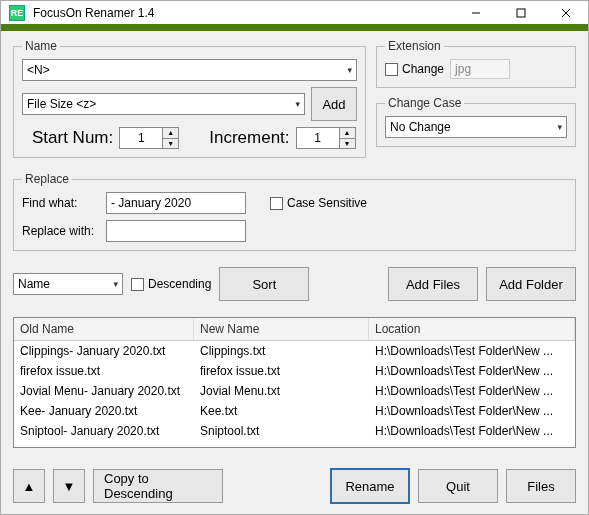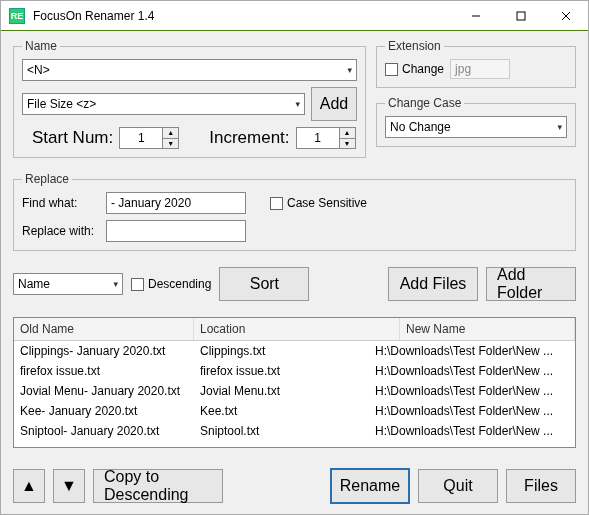--- a/index.html
+++ b/index.html
@@ -1,32 +1,32 @@
 <!DOCTYPE html>
 <html><head>
 <meta charset="utf-8">
 <style>
   * { box-sizing: border-box; font-family: 'Segoe UI', Tahoma, sans-serif; font-size: 12px; }
   body { margin: 0; background: #fff; }
   .window { width: 589px; height: 515px; border: 1px solid #aaa; background: #f0f0f0; display: flex; flex-direction: column; }
-  .titlebar { height: 30px; background: #fff; display: flex; align-items: center; padding: 0 0 0 8px; border-bottom: 1px solid #4d7c0f; }
+  .titlebar { height: 30px; background: #fff; display: flex; align-items: center; padding: 0 0 0 8px; border-bottom: 7px solid #4d7c0f; }
   .titlebar .icon { width: 16px; height: 16px; background: #2ecc71; border: 1px solid #16a085; margin-right: 8px; display:flex;align-items:center;justify-content:center;font-size:9px;color:#fff;font-weight:bold; }
   .titlebar .title { flex: 1; font-size: 12px; color: #000; }
   .winbtns { display: flex; height: 100%; }
   .winbtn { width: 45px; display: flex; align-items: center; justify-content: center; color:#000; }
   .content { flex: 1; padding: 8px 12px 10px 12px; display: flex; flex-direction: column; gap: 14px; }
   .toprow { display: flex; gap: 10px; }
   fieldset { border: 1px solid #bbb; padding: 6px 8px 8px 8px; margin: 0; }
   legend { font-size: 12px; color: #333; padding: 0 3px; }
   .namebox { flex: 1; }
   .combo, .textin, select.native { width: 100%; height: 22px; border: 1px solid #888; background: #fff; padding: 0 4px; font-size: 12px; }
   .combo { display: flex; align-items: center; justify-content: space-between; }
   .combo .arrow { font-size: 9px; color:#333; }
   .row { display: flex; align-items: center; gap: 6px; margin-top: 6px; }
-  .btn { height: 22px; border: 1px solid #999; background: #e7e7e7; padding: 16px 10px; display: inline-flex; align-items: center; justify-content: center; cursor: default; font-size:16px; }
+  .btn { height: 22px; border: 1px solid #999; background: #e7e7e7; padding: 16px 10px; display: inline-flex; align-items: center; justify-content: center; cursor: default; font-size:13px; }
   .spinwrap { display: flex; }
   .spin { width: 44px; height: 22px; border: 1px solid #888; background: #fff; text-align: center; }
   .spinbtns { display:flex; flex-direction:column; width:16px; }
   .spinbtns div { flex:1; border:1px solid #888; border-left:none; background:#eee; display:flex;align-items:center;justify-content:center;font-size:7px; }
   .spinbtns div:first-child{border-bottom:none;}
   .extbox { width: 200px; }
   .chk { display:flex;align-items:center;gap:4px; }
   .chk .cb { width:13px;height:13px;border:1px solid #666;background:#fff; }
   .readfield { width:60px;height:20px;border:1px solid #ccc;background:#f5f5f5;color:#888;display:flex;align-items:center;padding:0 4px; }
   .lbl { width: 78px; font-size:12px; }
@@ -161,22 +161,22 @@
       </label>
       <div class="btn">Sort</div>
       <div class="spacer"></div>
       <div class="btn">Add Files</div>
       <div class="btn">Add Folder</div>
     </div>
 
     <div class="list">
       <div class="listhead">
         <div class="col c0">Old Name</div>
+        <div class="col c1">New Name</div>
         <div class="col c2">Location</div>
-        <div class="col c1">New Name</div>
       </div>
       <div class="listbody" id="listbody">
           <div class="listrow">
             <div class="cell c0">Clippings- January 2020.txt</div>
             <div class="cell c1">Clippings.txt</div>
             <div class="cell c2">H:\Downloads\Test Folder\New ...</div>
           </div>
           <div class="listrow">
             <div class="cell c0">firefox issue.txt</div>
             <div class="cell c1">firefox issue.txt</div>

